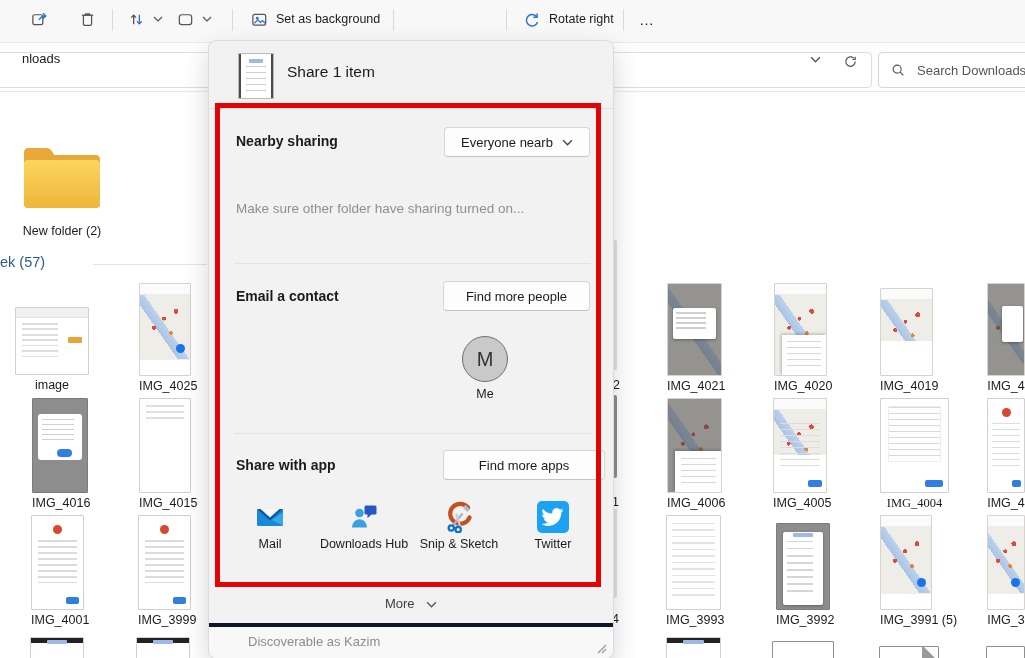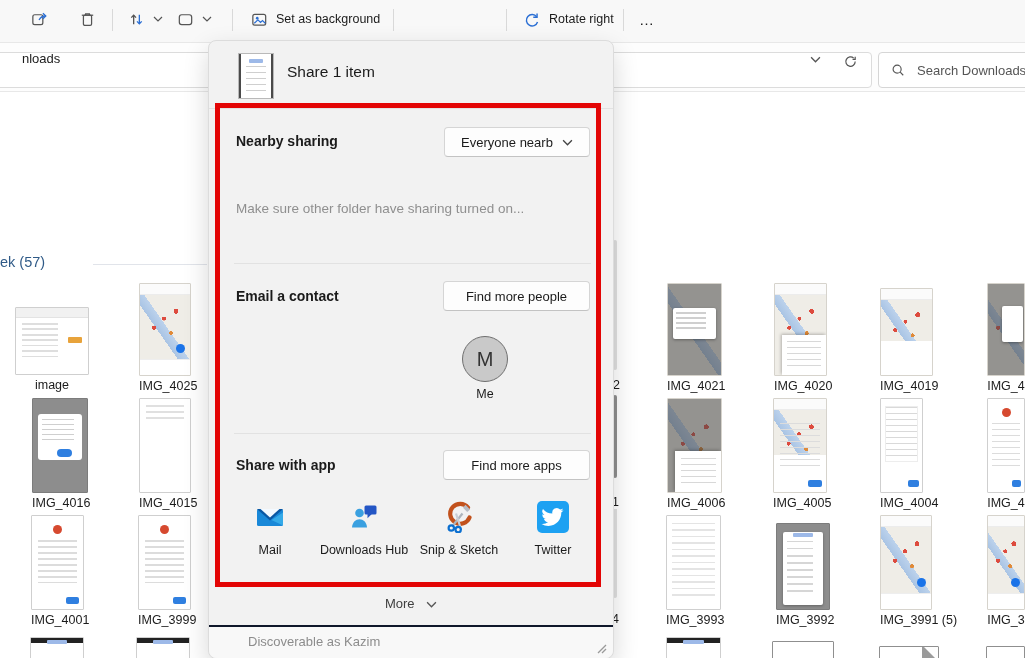--- a/index.html
+++ b/index.html
@@ -80,23 +80,23 @@
   .dlg-divider{position:absolute;height:1px;background:#e2e2e2;}
   .sec-h{position:absolute;font-size:14px;font-weight:bold;color:#1b1b1b;}
   .dlg-btn{position:absolute;height:30px;background:#fdfdfd;border:1px solid #d5d5d5;border-bottom-color:#c3c3c3;border-radius:4px;font-size:13px;color:#1b1b1b;display:flex;align-items:center;justify-content:center;font-family:inherit;}
   #nearby-hint{position:absolute;left:27px;top:160px;font-size:13.5px;color:#8f8f8f;}
   #contact{position:absolute;left:246px;top:295px;width:60px;text-align:center;}
   #avatar{width:44px;height:44px;border-radius:50%;background:#c9c9c9;border:1px solid #6f6f6f;margin:0 auto;display:flex;align-items:center;justify-content:center;font-size:20px;color:#333;}
   #contact-name{margin-top:5px;font-size:12.5px;color:#1b1b1b;}
   #apps-row{position:absolute;left:0;top:460px;width:404px;}
   .app{position:absolute;top:0;text-align:center;}
   .app .ic{display:flex;justify-content:center;height:34px;}
-  .app .nm{margin-top:8px;font-size:12.5px;color:#1b1b1b;white-space:nowrap;}
+  .app .nm{margin-top:2px;font-size:12.5px;color:#1b1b1b;white-space:nowrap;}
   #more-row{position:absolute;left:0;top:555px;width:404px;text-align:center;font-size:13px;color:#3f3f3f;}
-  #dlg-footer{position:absolute;left:0;bottom:0;width:404px;height:31px;background:#f8f8f8;border-top:2px solid #0f172a;border-radius:0 0 8px 8px;}
+  #dlg-footer{position:absolute;left:0;bottom:0;width:404px;height:31px;background:#f8f8f8;border-top:4px solid #0f172a;border-radius:0 0 8px 8px;}
   #dlg-footer-text{position:absolute;left:39px;top:7px;font-size:13px;color:#8c8c8c;}
   #grip{position:absolute;right:6px;bottom:4px;}
   
   #highlight{position:absolute;left:215px;top:103px;width:386px;height:484px;border:5px solid var(--red,#e30505);box-sizing:border-box;z-index:30;}
   #dialog{z-index:20;}
   #toolbar,#addr-row{z-index:5;}
 </style>
 </head>
 <body>
 
@@ -174,20 +174,33 @@
     <div id="search-box">
       <svg width="14" height="14" viewBox="0 0 16 16" fill="none" stroke="#555" stroke-width="1.3">
         <circle cx="7" cy="7" r="4.6"></circle>
           <path d="M10.5 10.5L14 14"></path>
       </svg>
       <input type="text" placeholder="Search Downloads" style="">
     </div>
   </div>
 
   <div id="content">
+    <div id="folder-tile">
+      <svg width="86" height="74" viewBox="0 0 86 74">
+        <defs>
+            <linearGradient id="fg" x1="0" y1="0" x2="0" y2="1">
+          <stop offset="0" stop-color="#fbd55e"></stop>
+              <stop offset="1" stop-color="#f0b539"></stop>
+        </linearGradient>
+          </defs>
+        <path d="M5 12c0-2.2 1.8-4 4-4h19c1.6 0 3.1.8 4 2.1l3.4 4.9H77c2.2 0 4 1.8 4 4v45c0 2.2-1.8 4-4 4H9c-2.2 0-4-1.8-4-4z" fill="#e8a93a"></path>
+        <rect x="5" y="20" width="76" height="48" rx="4" fill="url(#fg)"></rect>
+      </svg>
+      <div id="folder-label">New folder (2)</div>
+    </div>
     <div id="group-header">ek (57)</div>
     <div id="group-line"></div>
     <div id="tiles">
         <div class="t" style="left: 15px; top: 215px; width: 74px;">
           <div class="th wh" style="height: 66px;">
             <i class="ly shdr"></i>
             <i class="ly tx"></i>
             <i class="ly obtn"></i>
           </div>
           <div class="lb"><span>image</span></div>
@@ -282,21 +295,21 @@
         </div>
         <div class="t" style="left: 773px; top: 306px; width: 54px;">
           <div class="th map" style="height: 93px;">
             <i class="ly hdr"></i>
             <i class="ly ftrXL"></i>
             <i class="ly txmid"></i>
             <i class="ly bbtn"></i>
           </div>
           <div class="lb"><span>IMG_4005</span></div>
         </div>
-        <div class="t" style="left: 880px; top: 306px; width: 43px;">
+        <div class="t" style="left: 880px; top: 306px; width: 69px; font-family: Liberation Serif, serif;">
           <div class="th wh" style="height: 93px;">
             <i class="ly txmid2"></i>
             <i class="ly bbtn"></i>
           </div>
           <div class="lb"><span>IMG_4004</span></div>
         </div>
         <div class="t" style="left: 987px; top: 306px; width: 38px;">
           <div class="th wh" style="height: 93px;">
             <i class="ly odot"></i>
             <i class="ly txmid"></i>
@@ -389,21 +402,21 @@
     </button>
     <div id="contact">
       <div id="avatar">
           <span>M</span>
         </div>
       <div id="contact-name">Me</div>
     </div>
     <div class="dlg-divider" style="left:25px;top:392px;width:357px"></div>
 
     <div class="sec-h" style="left:27px;top:416px">Share with app</div>
-    <button class="dlg-btn" style="left:234px;top:409px;width:147px">
+    <button class="dlg-btn" style="left:234px;top:409px;width:162px">
       <span>Find more apps</span>
     </button>
     <div id="apps-row">
         <div class="app" style="left: 16px; width: 90px;">
           <div class="ic">
             <svg width="32" height="32" viewBox="0 0 32 32">
       <rect x="3" y="8" width="26" height="17" rx="1.5" fill="#1988d8"></rect>
       <path d="M3 8h26L16 19.5z" fill="#0a57a3"></path>
       <path d="M6.5 8h19L16 16.5z" fill="#f3f9ff"></path>
       <path d="M29 24.5V11.5L17.5 19z" fill="#35aae8"></path>

